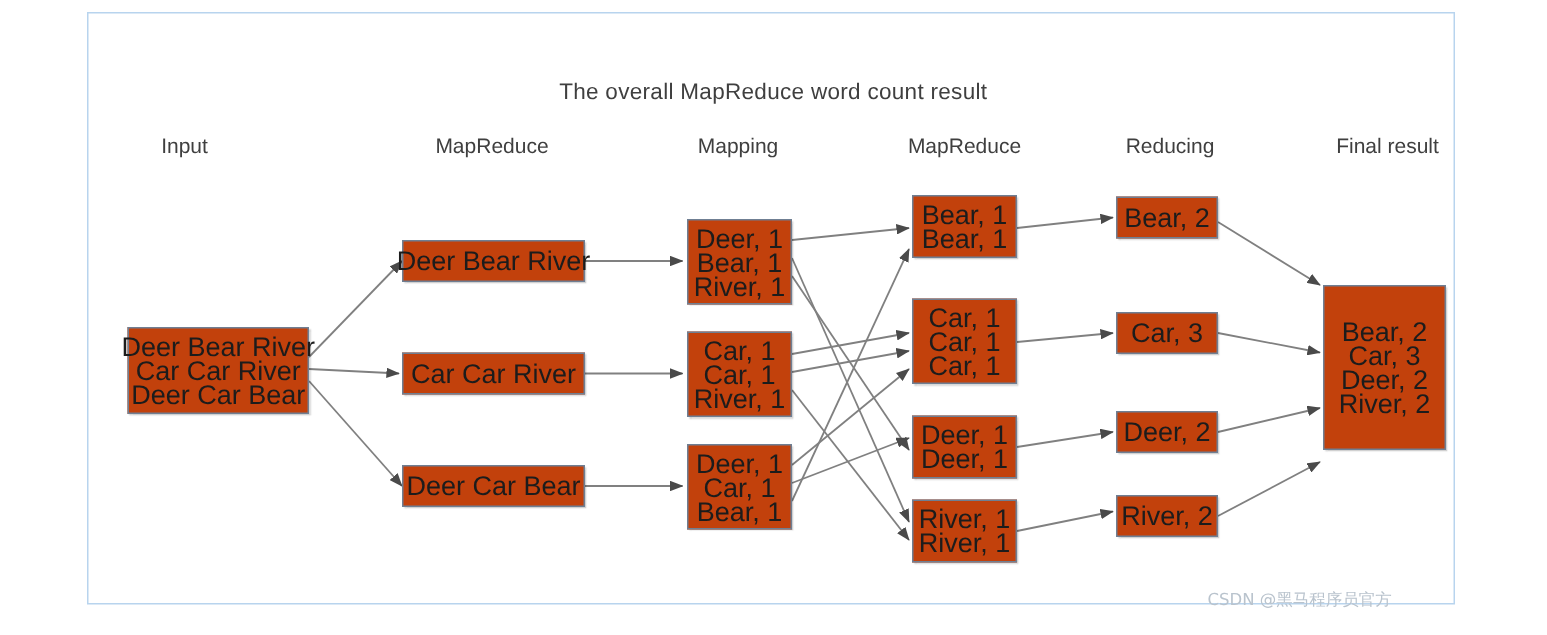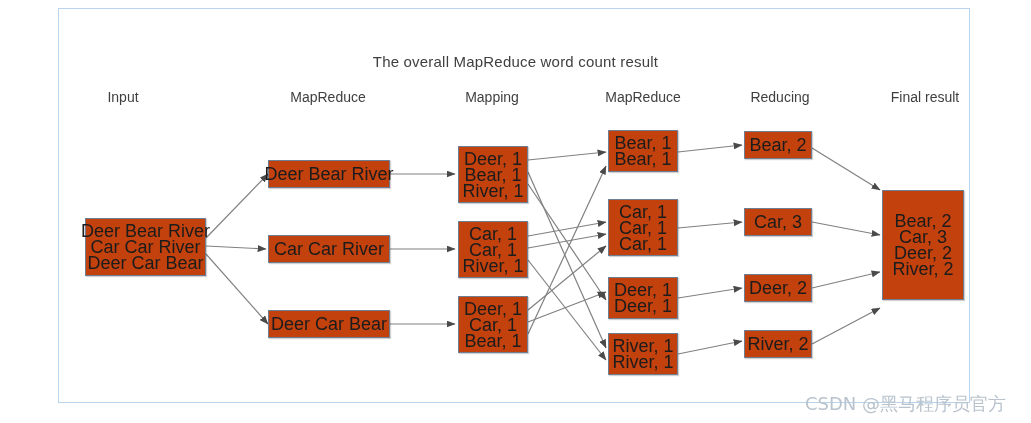--- a/index.html
+++ b/index.html
@@ -68,21 +68,21 @@
     justify-content: center;
     box-shadow: 1px 1px 1px rgba(0,0,0,0.18);
   }
   .node .line {
     white-space: nowrap;
   }
   #watermark {
     position: absolute;
     left: 805px;
     top: 392px;
-    font-size: 18px;
+    font-size: 11px;
     color: #b9c3cd;
     white-space: nowrap;
     font-family: "DejaVu Sans", sans-serif;
   }
 </style>
 </head>
 <body>
 
 <div id="canvas">
 

